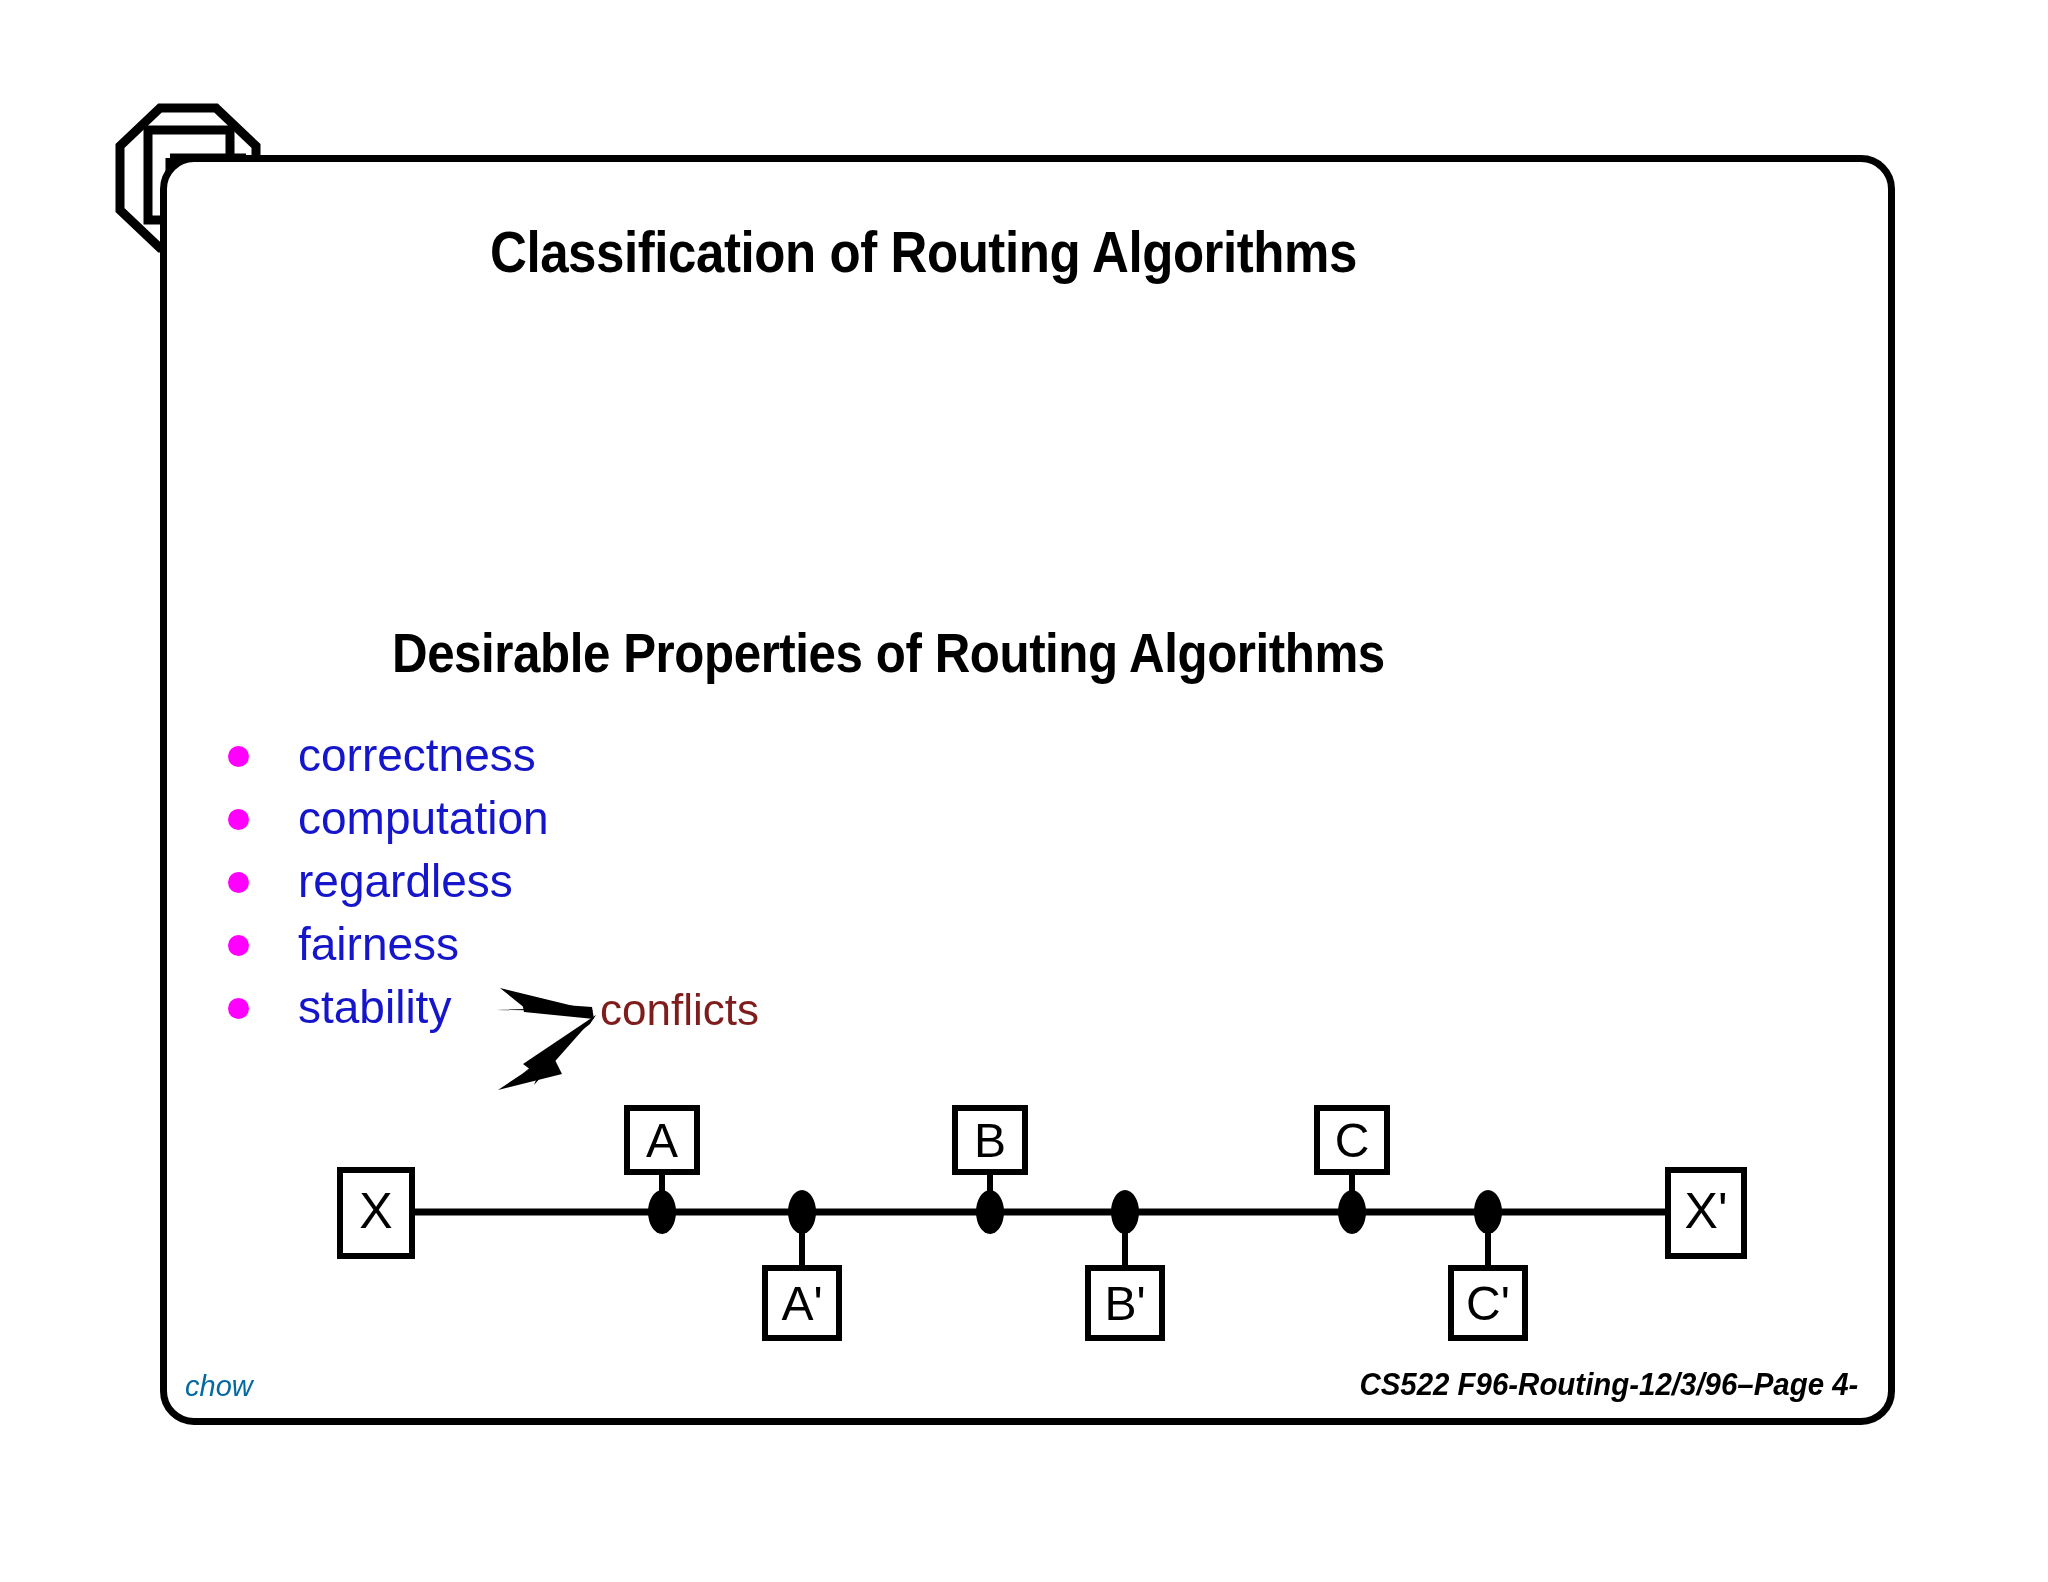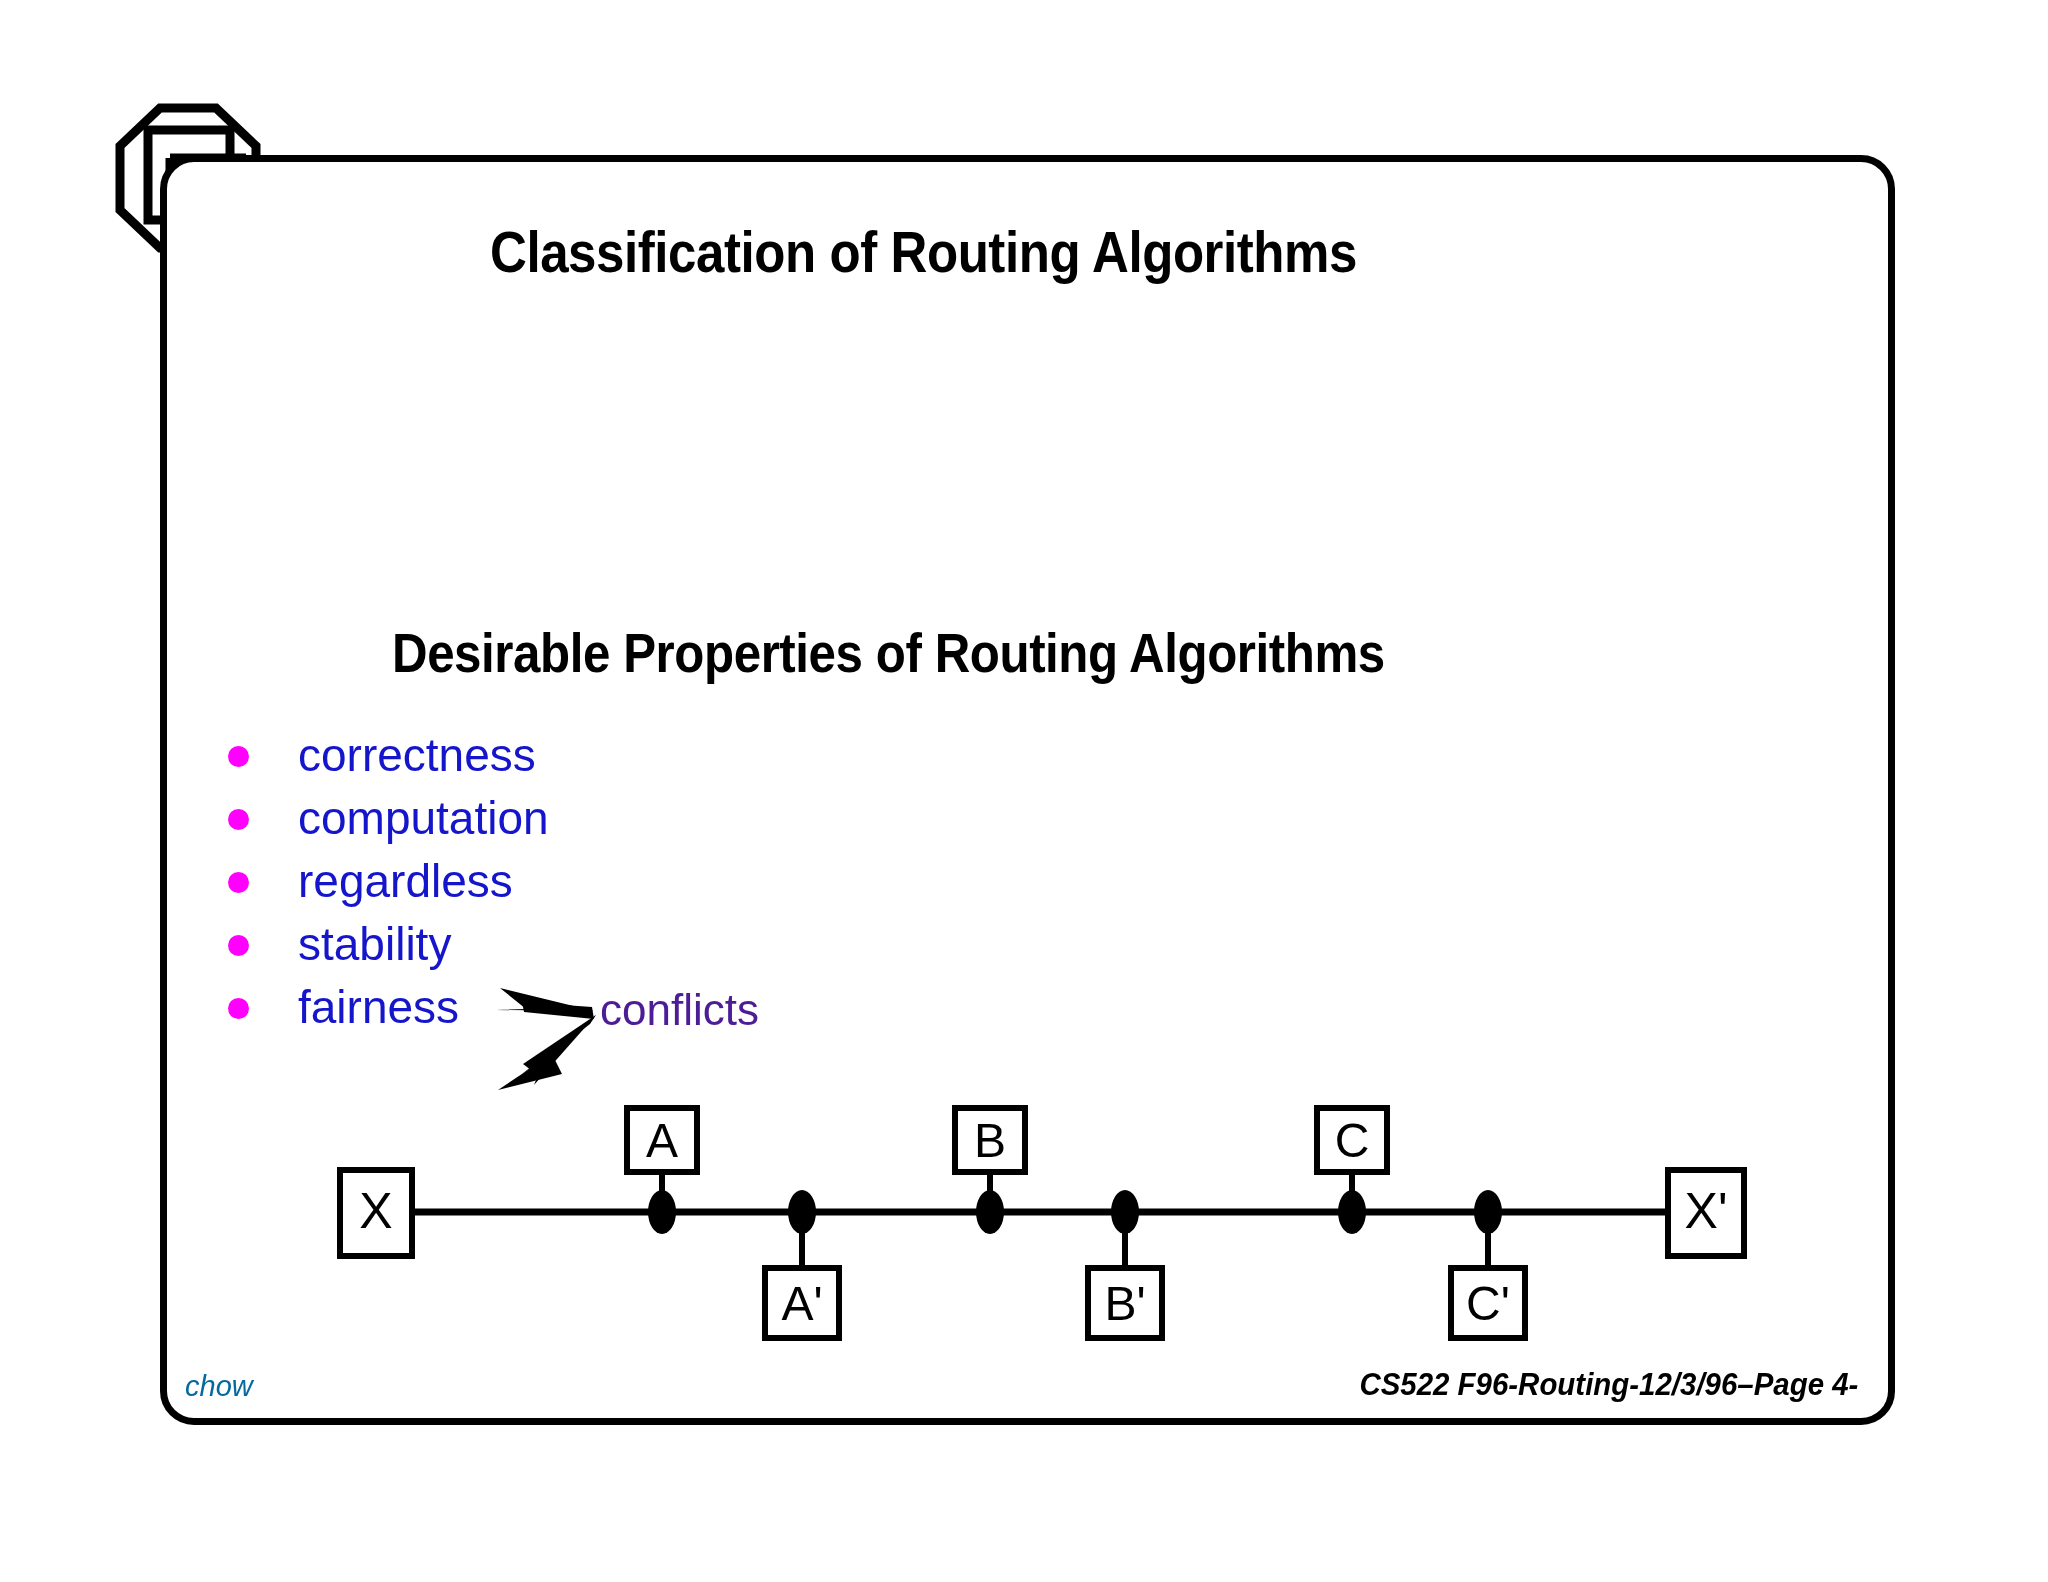--- a/index.html
+++ b/index.html
@@ -130,21 +130,21 @@
     top: 978px;
     width: 340px;
     height: 120px;
   }
   #conflicts-label {
     position: absolute;
     left: 122px;
     top: 7px;
     font-family: "Liberation Sans", sans-serif;
     font-size: 44px;
-    color: #4c1d95;
+    color: #7f1d1d;
     white-space: nowrap;
   }
 
   
   #network-diagram {
     position: absolute;
     left: 330px;
     top: 1100px;
     width: 1480px;
     height: 270px;
@@ -221,26 +221,26 @@
     <span class="prop-text">computation</span>
   </div>
 
   <div class="prop-item">
     <span class="prop-bullet"></span>
     <span class="prop-text">regardless</span>
   </div>
 
   <div class="prop-item">
     <span class="prop-bullet"></span>
+    <span class="prop-text">fairness</span>
+  </div>
+
+  <div class="prop-item">
+    <span class="prop-bullet"></span>
     <span class="prop-text">stability</span>
-  </div>
-
-  <div class="prop-item">
-    <span class="prop-bullet"></span>
-    <span class="prop-text">fairness</span>
   </div>
 
 
 </div>
 
 <div id="conflicts-annotation">
   <svg width="340" height="120" viewBox="0 0 340 120" xmlns="http://www.w3.org/2000/svg">
 
     <g fill="#000000" stroke="none">
       <path d="M 116 33 L 22 10 L 48 31 L 18 32 Z"></path>

